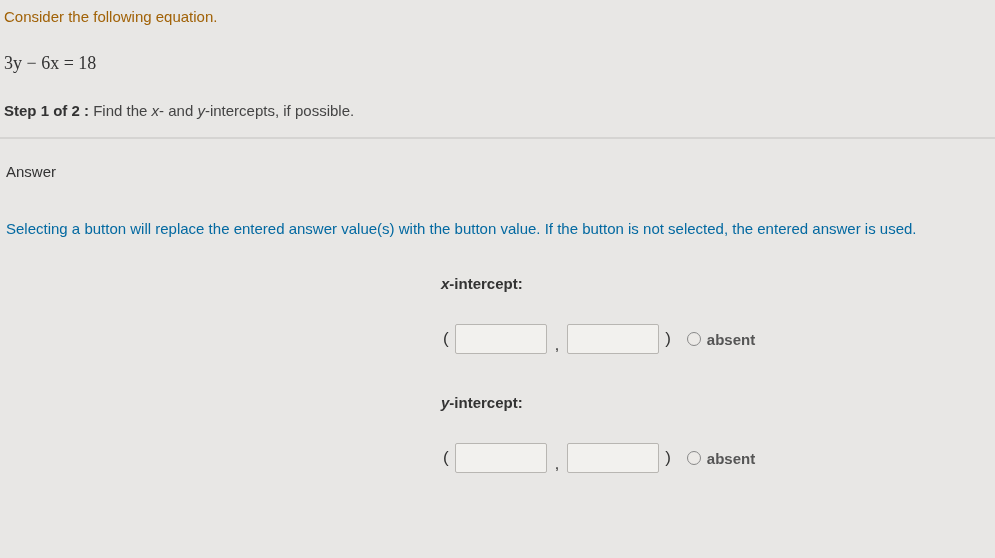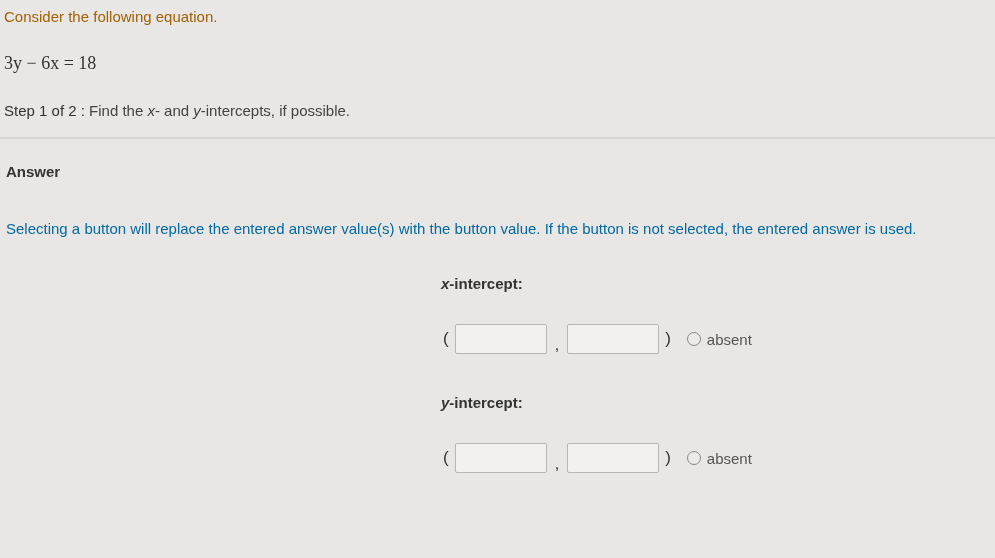--- a/index.html
+++ b/index.html
@@ -23,27 +23,27 @@
   .equation {
     text-align: left;
     font-family: "Cambria Math", "Times New Roman", serif;
     font-size: 18px;
     color: #333;
     margin-bottom: 28px;
   }
   .step-line {
     color: #444;
   }
-  .step-line .bold { font-weight: 400; color: #333; }
+  .step-line .bold { font-weight: 700; color: #333; }
   .step-line .ital { font-style: italic; }
   .answer-section {
     padding: 24px 10px 10px 6px;
   }
   .answer-heading {
-    font-weight: 700;
+    font-weight: 400;
     color: #333;
     margin-bottom: 40px;
   }
   .hint-text {
     color: #0369a1;
     margin-bottom: 38px;
   }
   .intercept-block {
     width: 995px;
     padding-left: 0;
@@ -76,20 +76,21 @@
     color: #333;
   }
   .comma { padding: 0 4px; color: #333; font-size: 16px; position: relative; top: 6px; }
   .radio-wrap {
     display: flex;
     align-items: center;
     margin-left: 10px;
     gap: 6px;
     color: #555;
     font-size: 15px;
+    font-weight: bold;
   }
   .radio-circle {
     width: 14px;
     height: 14px;
     border: 1.5px solid #888;
     border-radius: 50%;
     background: #eceae7;
     cursor: pointer;
   }
 </style>

